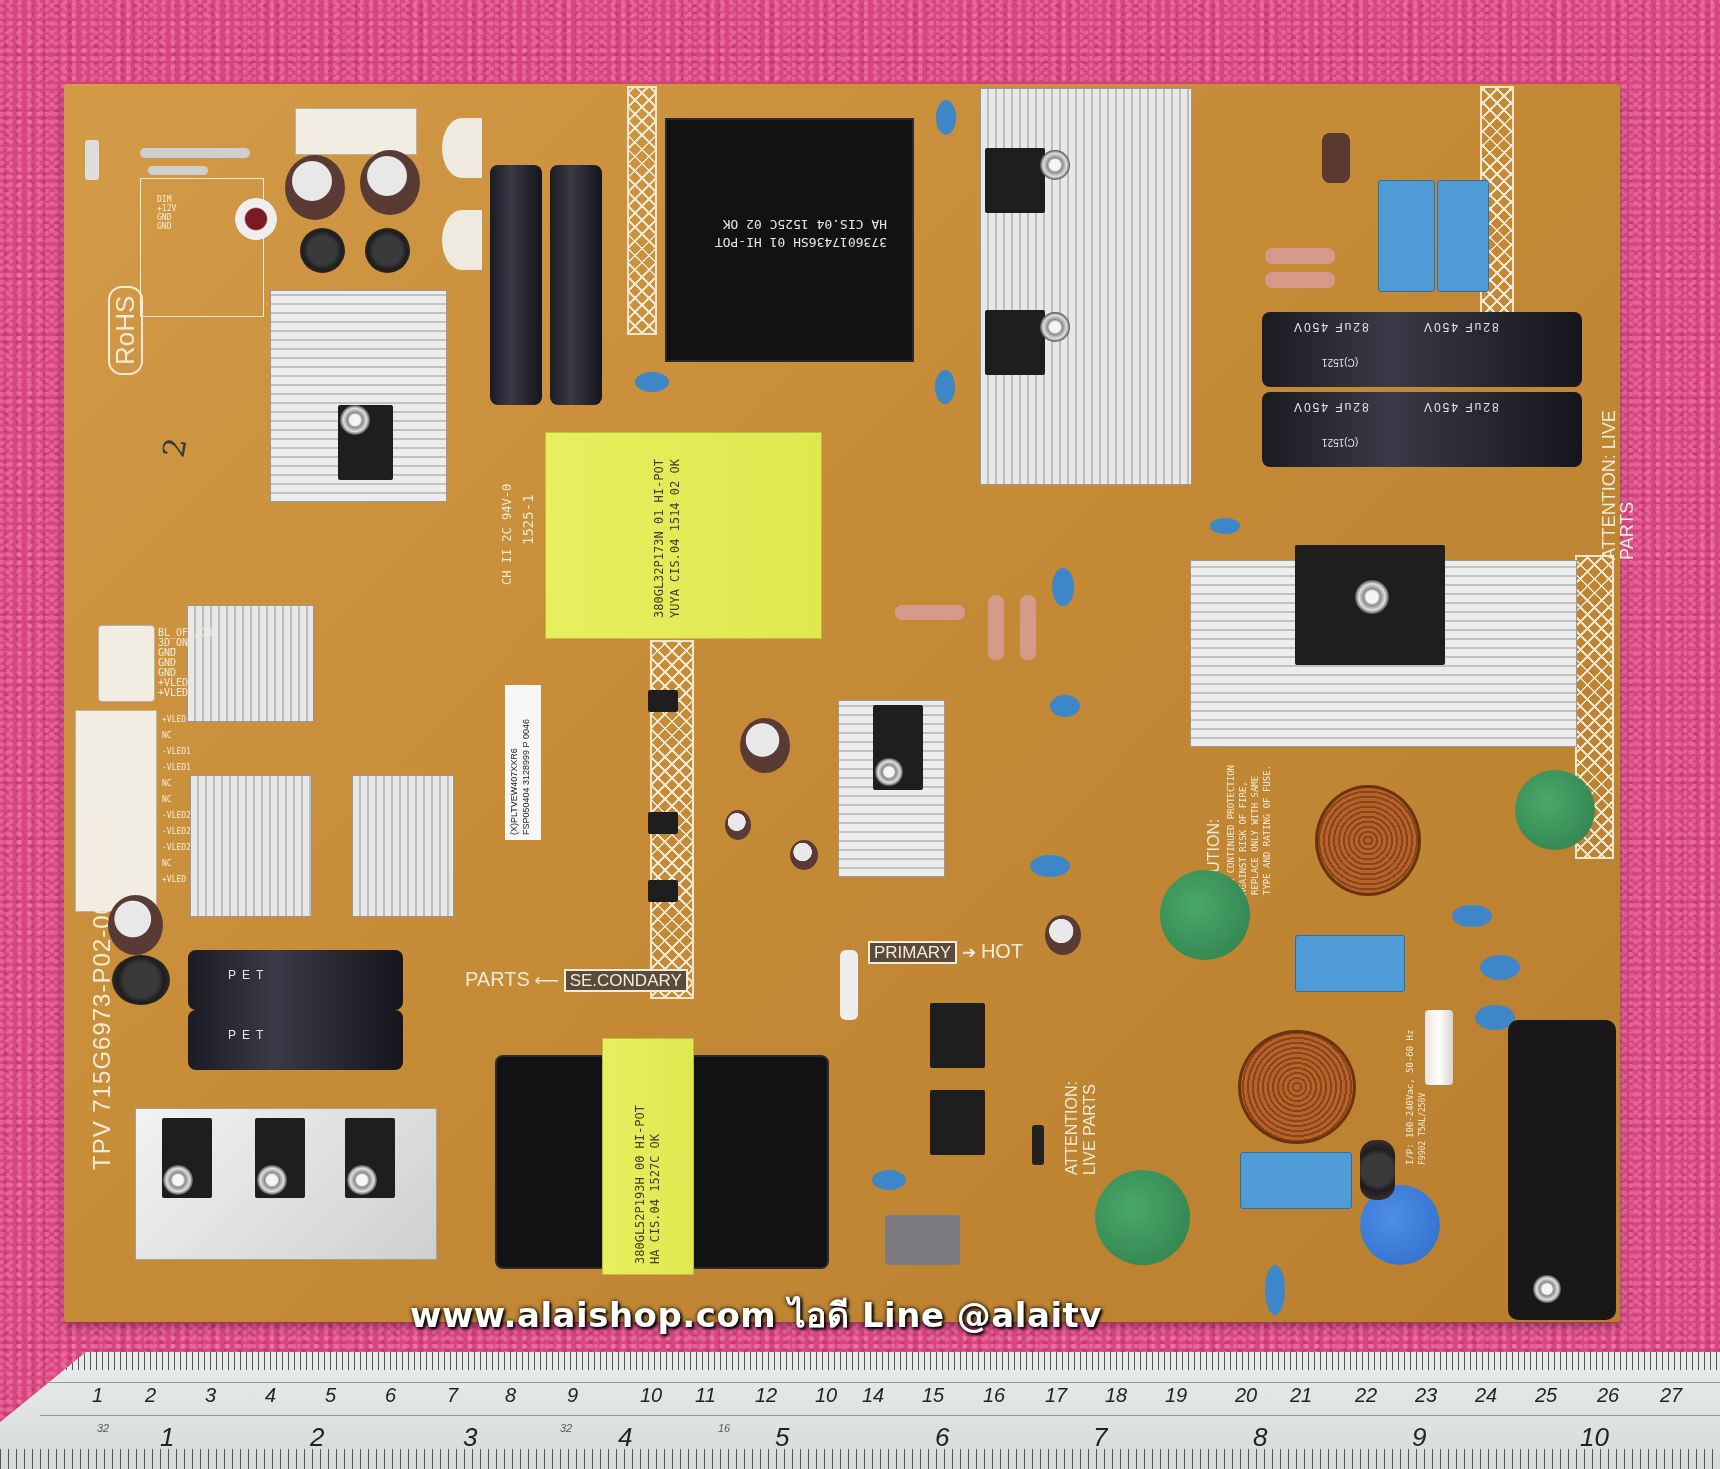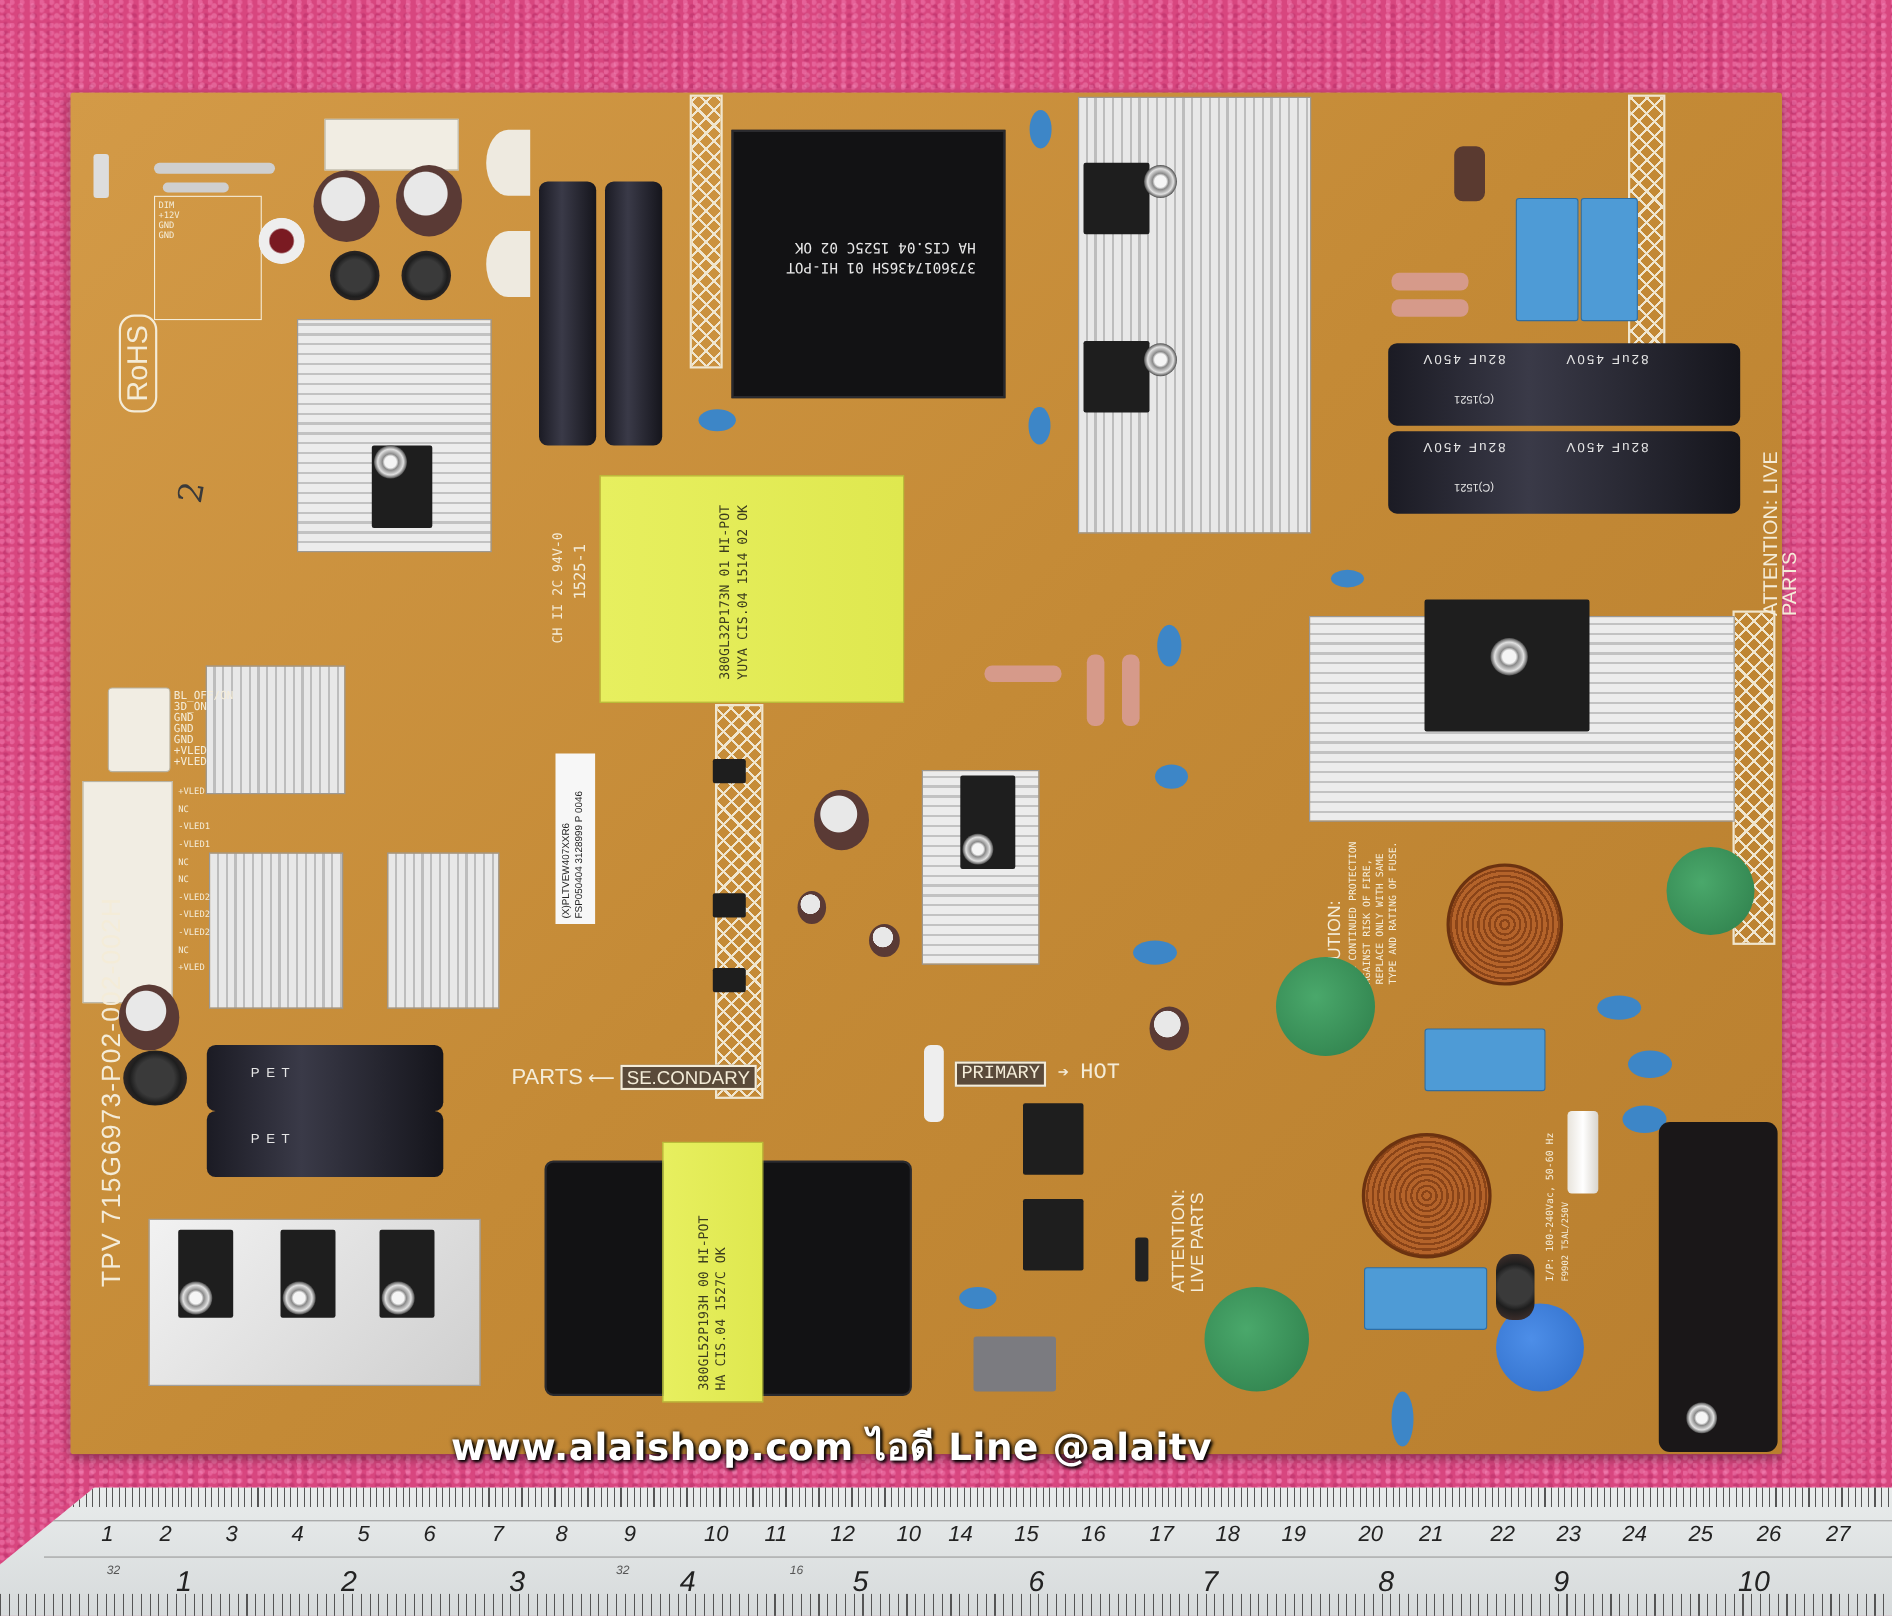--- a/index.html
+++ b/index.html
@@ -47,21 +47,21 @@
   .watermark{left:410px;top:1288px;font-size:34px;font-weight:bold;color:#fff;
     text-shadow:2px 2px 3px #000,0 0 4px #000;font-family:"DejaVu Sans",sans-serif;letter-spacing:0.5px;}
 </style>
 </head>
 <body>
 
 <div class="abs board"></div>
 
 <div class="abs" style="left:140px;top:148px;width:110px;height:10px;background:#cfcfcf;border-radius:5px;"></div>
 <div class="abs" style="left:148px;top:166px;width:60px;height:9px;background:#cfcfcf;border-radius:5px;"></div>
-<div class="abs silk" style="left:140px;top:178px;width:90px;height:105px;border:1px solid #f4ecd8;font-size:8px;padding:3px;">
+<div class="abs silk" style="left:140px;top:178px;width:90px;height:105px;border:1px solid #f4ecd8;font-size:8px;padding:16px;">
   <div>DIM</div>
   <div>+12V</div>
   <div>GND</div>
   <div>GND</div>
 </div>
 <div class="abs connector-white" style="left:295px;top:108px;width:120px;height:45px;"></div>
 <div class="abs cap-round" style="left:285px;top:155px;width:60px;height:65px;"></div>
 <div class="abs cap-round" style="left:360px;top:150px;width:60px;height:65px;"></div>
 <div class="abs cap-dark" style="left:300px;top:228px;width:45px;height:45px;"></div>
 <div class="abs cap-dark" style="left:365px;top:228px;width:45px;height:45px;"></div>
@@ -184,21 +184,21 @@
 <div class="abs" style="left:840px;top:950px;width:18px;height:70px;background:#eee;border-radius:6px;"></div>
 
 <div class="abs blue-cap" style="left:635px;top:372px;width:34px;height:20px;"></div>
 <div class="abs blue-cap" style="left:935px;top:370px;width:20px;height:34px;"></div>
 <div class="abs blue-cap" style="left:936px;top:100px;width:20px;height:35px;"></div>
 <div class="abs blue-cap" style="left:1052px;top:568px;width:22px;height:38px;"></div>
 <div class="abs blue-cap" style="left:1050px;top:695px;width:30px;height:22px;"></div>
 <div class="abs blue-cap" style="left:1030px;top:855px;width:40px;height:22px;"></div>
 <div class="abs blue-cap" style="left:1210px;top:518px;width:30px;height:16px;"></div>
 
-<div class="abs silk" style="left:868px;top:964px;font-size:17px;font-family:Liberation Mono, monospace;">
+<div class="abs silk" style="left:868px;top:940px;font-size:17px;font-family:Liberation Sans, sans-serif;">
   <span class="box-label">PRIMARY</span>
   <span>➔</span>
   <span style="font-size:20px;">HOT</span>
 </div>
 <div class="abs silk" style="left:465px;top:968px;font-size:17px;font-family:'Liberation Sans',sans-serif;">
   <span style="font-size:20px;">PARTS</span>
   <span>⟵</span>
   <span class="box-label">SE.CONDARY</span>
 </div>
 

